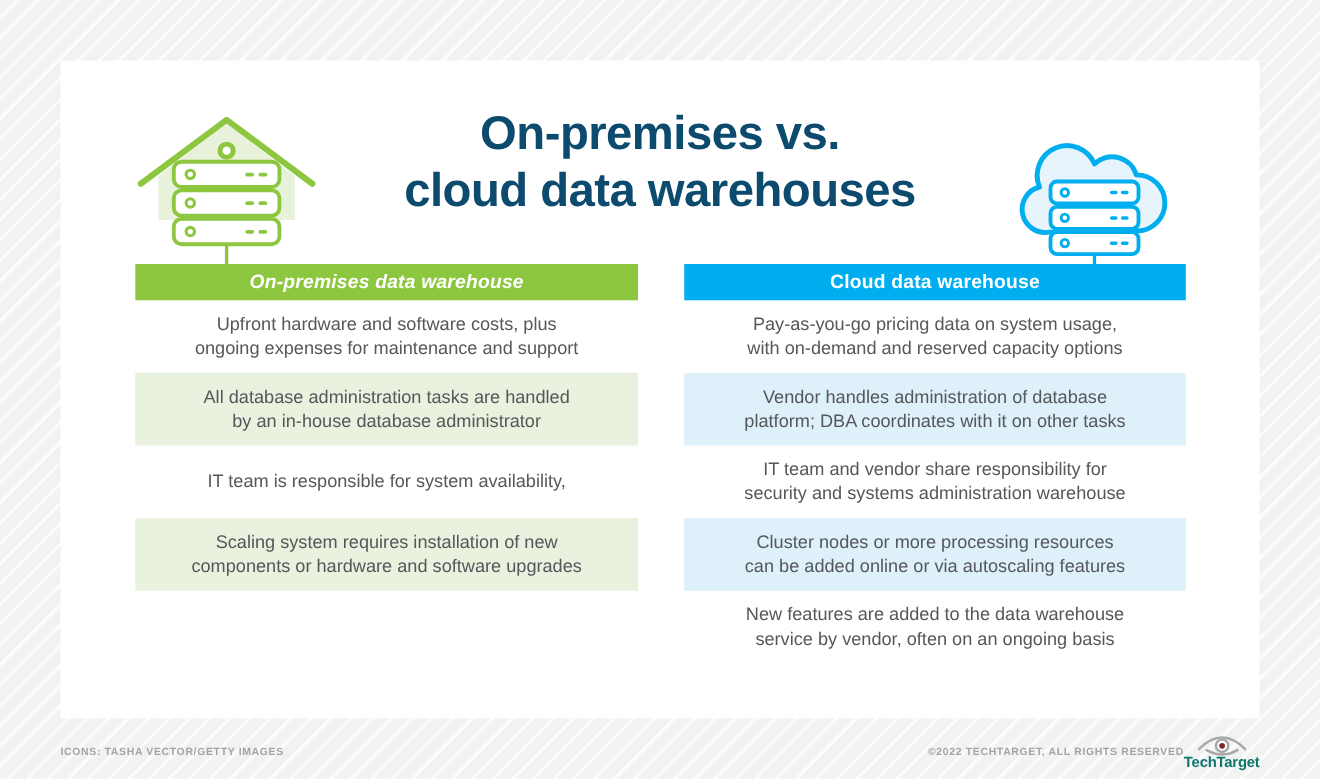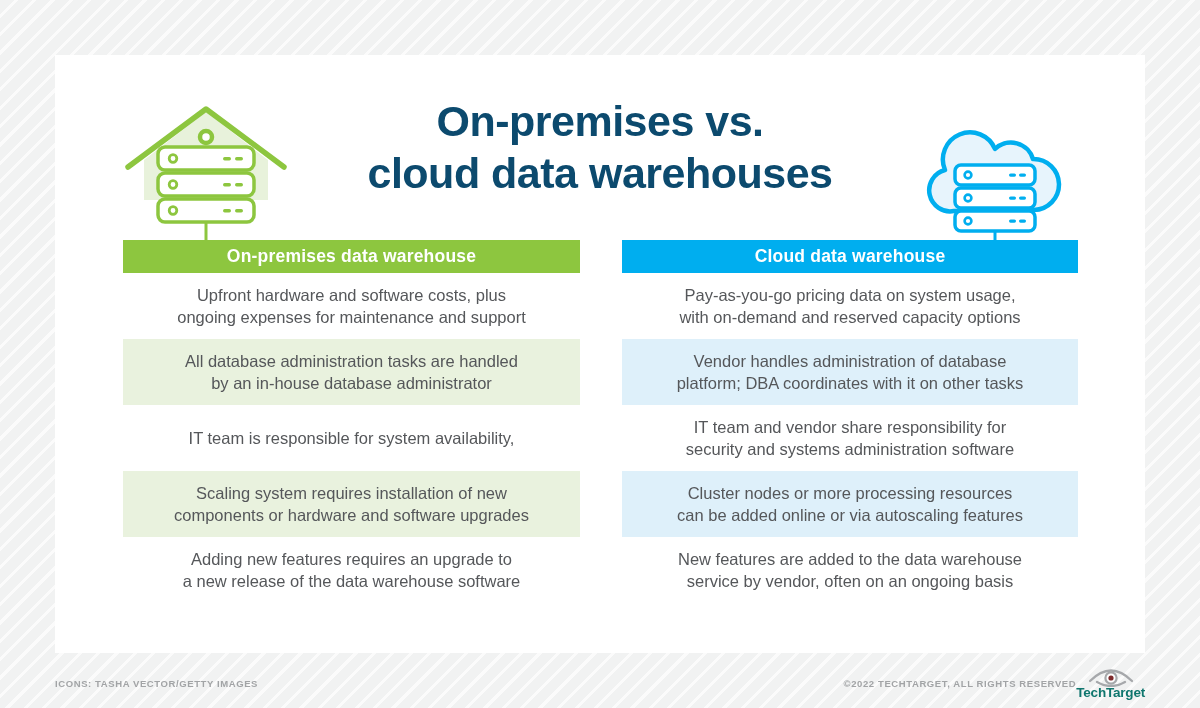--- a/index.html
+++ b/index.html
@@ -22,21 +22,21 @@
   .title span { display:block; }
   .icon-house { position:absolute; left:66px; top:48px; }
   .icon-cloud { position:absolute; left:865px; top:58px; }
   .col { position:absolute; top:185px; }
   .col-left  { left:68px;  width:457px; }
   .col-right { left:567px; width:456px; }
   .col-header {
     height:33px; display:flex; align-items:center; justify-content:center;
     color:#ffffff; font-size:17.5px; font-weight:700; letter-spacing:0.2px;
   }
-  .col-header.green { background:#8dc63f; }
+  .col-header.green { background:#8dc63f;font-style:italic; }
   .col-header.blue  { background:#00aeef; }
   .row {
     height:66px; display:flex; flex-direction:column;
     align-items:center; justify-content:center;
     color:#55575a; font-size:16.5px; line-height:22px; text-align:center;
   }
   .row.tint-green { background:#e9f2de; }
   .row.tint-blue  { background:#def0fa; }
   .footer {
     position:absolute; left:55px; top:662px; width:1090px; height:42px;
@@ -117,39 +117,35 @@
       <div>All database administration tasks are handled</div>
       <div>by an in-house database administrator</div>
     </div>
     <div class="row">
       <div>IT team is responsible for system availability,</div>
     </div>
     <div class="row tint-green">
       <div>Scaling system requires installation of new</div>
       <div>components or hardware and software upgrades</div>
     </div>
-    <div class="row">
-      <div>Adding new features requires an upgrade to</div>
-      <div>a new release of the data warehouse software</div>
-    </div>
   </div>
 
   <div class="col col-right">
     <div class="col-header blue">Cloud data warehouse</div>
     <div class="row">
       <div>Pay-as-you-go pricing data on system usage,</div>
       <div>with on-demand and reserved capacity options</div>
     </div>
     <div class="row tint-blue">
       <div>Vendor handles administration of database</div>
       <div>platform; DBA coordinates with it on other tasks</div>
     </div>
     <div class="row">
       <div>IT team and vendor share responsibility for</div>
-      <div>security and systems administration software</div>
+      <div>security and systems administration warehouse</div>
     </div>
     <div class="row tint-blue">
       <div>Cluster nodes or more processing resources</div>
       <div>can be added online or via autoscaling features</div>
     </div>
     <div class="row">
       <div>New features are added to the data warehouse</div>
       <div>service by vendor, often on an ongoing basis</div>
     </div>
   </div>

